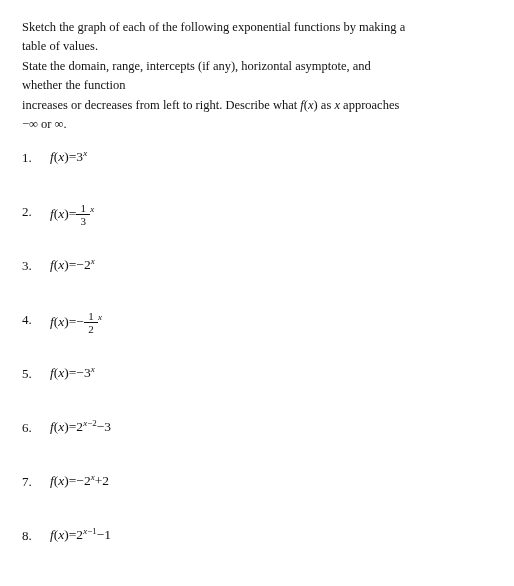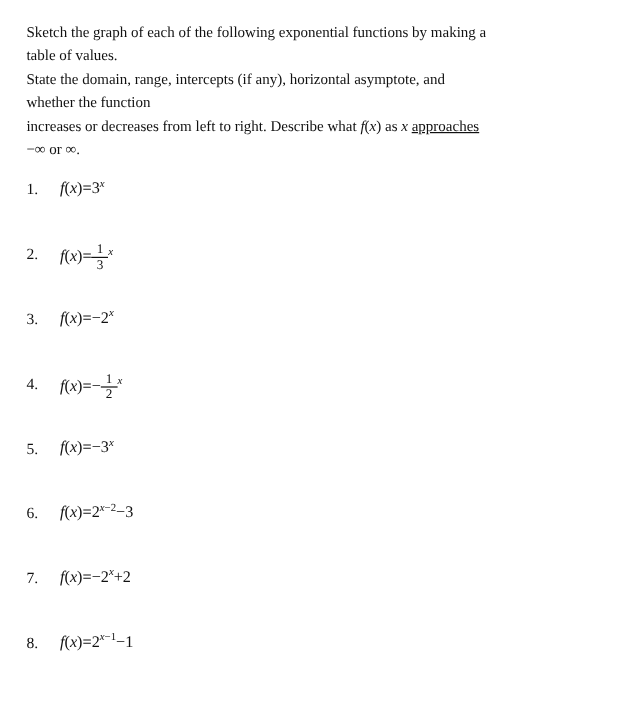--- a/index.html
+++ b/index.html
@@ -25,21 +25,20 @@
       position: relative;
     }
 
     .instructions {
       font-size: 12.5px;
       line-height: 1.55;
       margin-bottom: 14px;
     }
 
     .instructions span.underline {
-      text-decoration: underline;
     }
 
     .problems-list {
       list-style: none;
       padding: 0;
       margin: 0;
     }
 
     .problem-item {
       display: flex;

